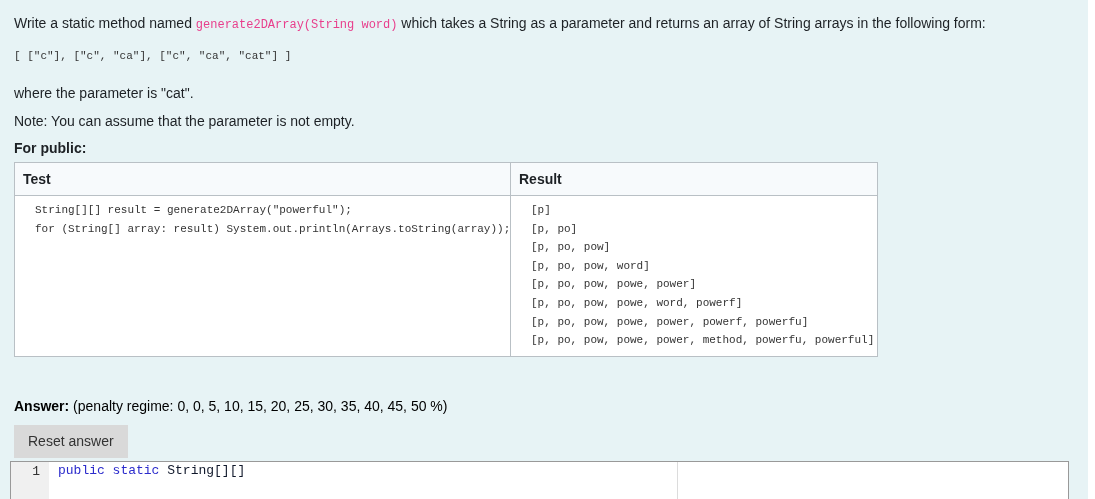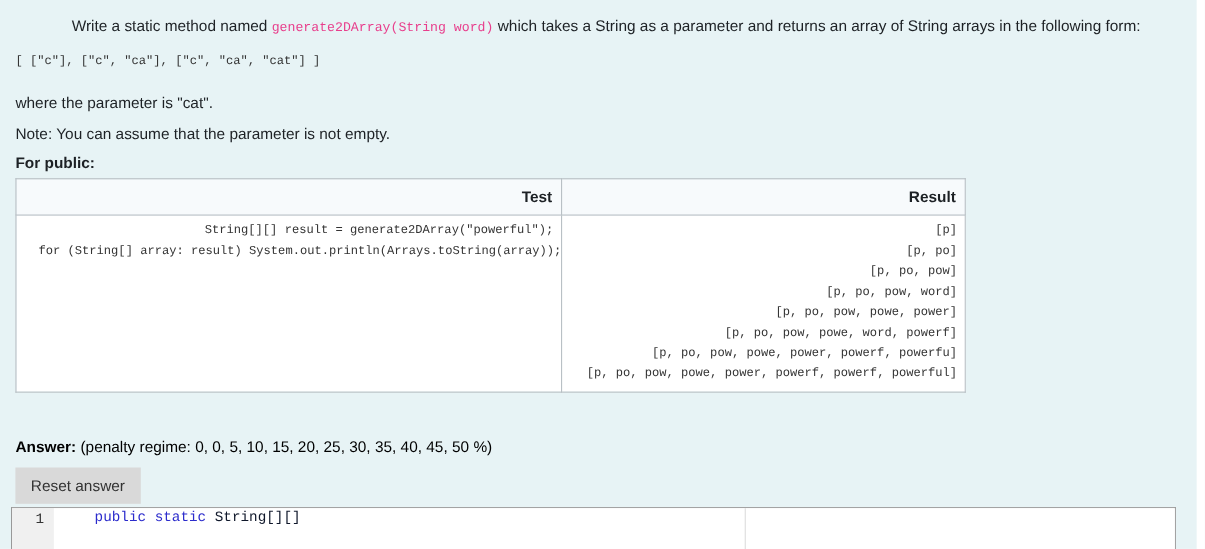--- a/index.html
+++ b/index.html
@@ -1,28 +1,28 @@
 <!DOCTYPE html>
 <html><head>
 <meta charset="utf-8">
 <style>
   * { margin:0; padding:0; box-sizing:border-box; }
   html,body { width:1095px; height:499px; overflow:hidden; background:#ffffff;
               font-family:"Liberation Sans", sans-serif; }
   .panel { position:absolute; left:0; top:0; width:1088px; height:499px;
            background:#e7f3f5; overflow:hidden; }
-  .qtext { margin:14px 0 0 14px; font-size:14px; line-height:19px; color:#1d2125;text-align:center; }
+  .qtext { margin:14px 0 0 14px; font-size:14px; line-height:19px; color:#1d2125; }
   .qtext .icode { font-family:"Liberation Mono", monospace; font-size:12px; color:#e83e8c; }
   pre.example { margin:15px 0 0 14px; font-family:"Liberation Mono", monospace;
                 font-size:11px; color:#333; }
   p.where   { margin:22px 0 0 14px; font-size:14px; line-height:19px; color:#1d2125; }
   p.note    { margin:9px 0 0 14px; font-size:14px; line-height:19px; color:#1d2125; }
   p.forex   { margin:9px 0 0 14px; font-size:14px; line-height:17px; color:#1d2125; font-weight:bold; }
   table.extable { margin:5px 0 0 14px; border-collapse:collapse; table-layout:fixed; width:863px; }
-  table.extable th, table.extable td { border:1px solid #b9c0c5; vertical-align:top; text-align:right; }
+  table.extable th, table.extable td { border:1px solid #b9c0c5; vertical-align:top; text-align:left; }
   table.extable th { background:#f7fafc; font-size:14px; font-weight:bold; color:#1d2125;
                      padding:8px 8px; height:33px; }
   table.extable td { background:#ffffff; padding:5px 7px 6px 20px;
                      font-family:"Liberation Mono", monospace; font-size:11px;
                      line-height:18.6px; color:#333; }
   table.extable td div { white-space:pre; }
   col.c-test { width:496px; } col.c-result { width:367px; }
   p.answer { margin:41px 0 0 14px; font-size:14px; line-height:17px; color:#000000; }
   p.answer .alabel { font-weight:bold; }
   .resetbtn { display:block; margin:10px 0 0 14px; height:33px; padding:0 14px;
@@ -30,21 +30,21 @@
               font-family:"Liberation Sans", sans-serif; font-size:14px; cursor:pointer; }
   .editor { margin:3px 0 0 10px; width:1059px; height:60px;
             border:1px solid #999; border-bottom:none; background:#fff;
             display:flex; font-family:"Liberation Mono", monospace; font-size:13px; }
   .gutter { width:38px; background:#f0f0f0; color:#333; text-align:right;
             padding:1px 9px 0 0; line-height:17px; flex:0 0 38px; }
   .econtent { position:relative; flex:1 1 auto; background:#fff; }
   .print-margin { position:absolute; left:628px; top:0; bottom:0; width:1px;
                   background:#dcdcdc; z-index:1; }
   .code-line { position:relative; display:flex; align-items:center; height:17px;
-               line-height:17px; white-space:pre;margin-left:28px; }
+               line-height:17px; white-space:pre; }
   .cursor { flex:0 0 2px; width:2px; background:#333; margin:1px 3px 1px 4px; }
   .kw { color:#2b2bcc; z-index:2; }
   .plain { color:#0f172a; z-index:2; }
   .line-fill { flex:1 1 auto; background:#ececec; }
   .right-gap { position:absolute; left:1088px; top:0; width:7px; height:499px; background:#ffffff; }
 </style>
 </head>
 <body>
 
 <div class="panel">
@@ -75,21 +75,21 @@
         <div>for (String[] array: result) System.out.println(Arrays.toString(array));</div>
       </td>
       <td>
         <div>[p]</div>
         <div>[p, po]</div>
         <div>[p, po, pow]</div>
         <div>[p, po, pow, word]</div>
         <div>[p, po, pow, powe, power]</div>
         <div>[p, po, pow, powe, word, powerf]</div>
         <div>[p, po, pow, powe, power, powerf, powerfu]</div>
-        <div>[p, po, pow, powe, power, powerf, powerf, powerful]</div>
+        <div>[p, po, pow, powe, power, method, powerfu, powerful]</div>
       </td>
     </tr>
   </tbody>
     </table>
 
   <p class="answer"><span class="alabel">Answer:</span><span> (penalty regime: 0, 0, 5, 10, 15, 20, 25, 30, 35, 40, 45, 50 %)</span></p>
 
   <button class="resetbtn">Reset answer</button>
 
   <div class="editor">

